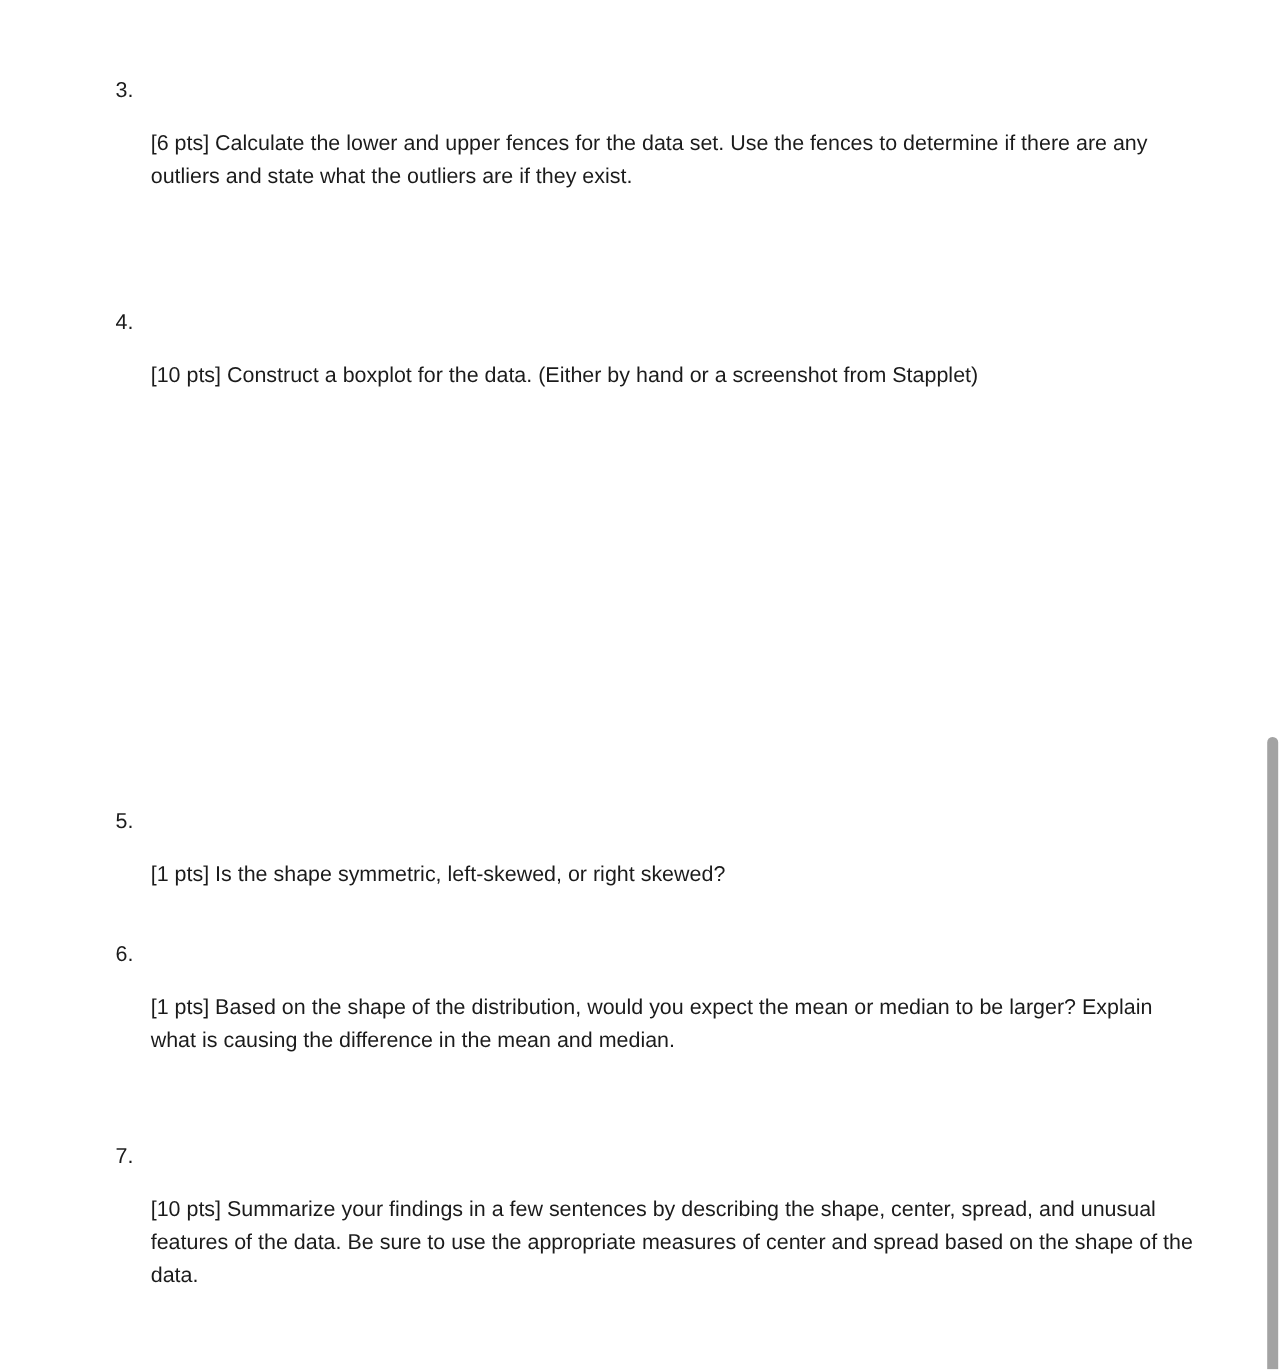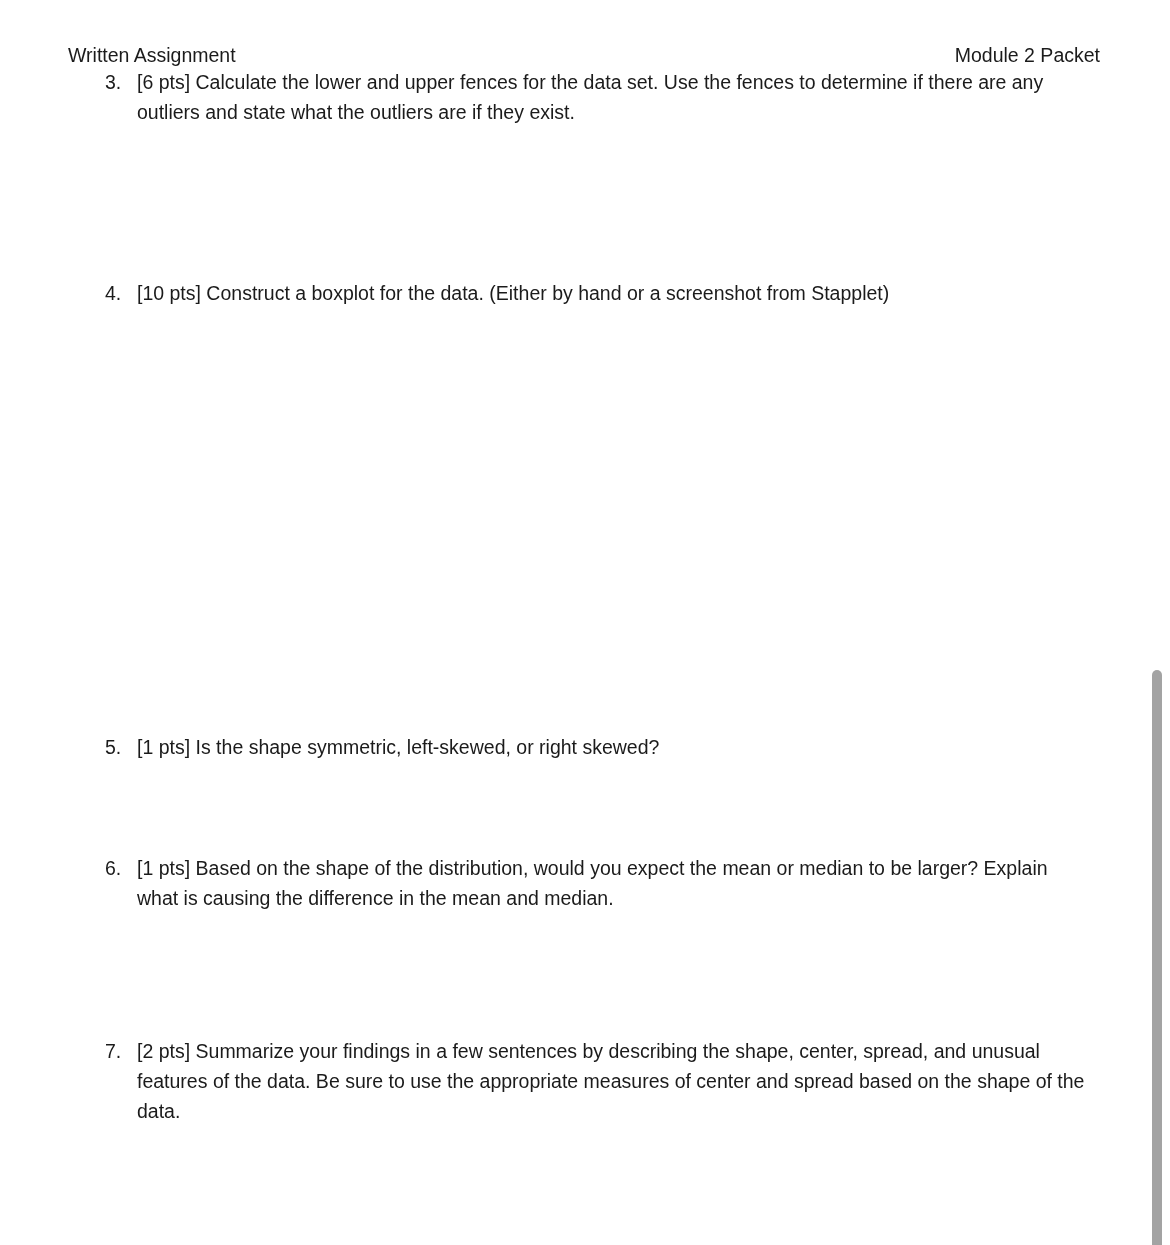--- a/index.html
+++ b/index.html
@@ -32,20 +32,21 @@
     left: 105px;
     display: flex;
     align-items: flex-start;
   }
   .qnum {
     flex: 0 0 32px;
     width: 32px;
   }
   .qtext {
     width: 952px;
+    margin-top: 48px;
   }
   .q3 { top: 67px; }
   .q4 { top: 278px; }
   .q5 { top: 732px; }
   .q6 { top: 853px; }
   .q7 { top: 1036px; }
   .scrollbar-thumb {
     position: absolute;
     left: 1152px;
     top: 670px;
@@ -53,24 +54,20 @@
     height: 575px;
     background: #a3a3a3;
     border-radius: 5px 5px 0 0;
   }
 </style>
 </head>
 <body>
 
 <div class="page">
 
-  <div class="header">
-    <span class="header-left">Written Assignment</span>
-    <span class="header-right">Module 2 Packet</span>
-  </div>
 
   <div class="question q3">
     <span class="qnum">3.</span>
     <span class="qtext">[6 pts] Calculate the lower and upper fences for the data set. Use the fences to determine if there are any outliers and state what the outliers are if they exist.</span>
   </div>
 
   <div class="question q4">
     <span class="qnum">4.</span>
     <span class="qtext">[10 pts] Construct a boxplot for the data.  (Either by hand or a screenshot from Stapplet)</span>
   </div>
@@ -80,18 +77,18 @@
     <span class="qtext">[1 pts] Is the shape symmetric, left-skewed, or right skewed?</span>
   </div>
 
   <div class="question q6">
     <span class="qnum">6.</span>
     <span class="qtext">[1 pts] Based on the shape of the distribution, would you expect the mean or median to be larger? Explain what is causing the difference in the mean and median.</span>
   </div>
 
   <div class="question q7">
     <span class="qnum">7.</span>
-    <span class="qtext">[2 pts] Summarize your findings in a few sentences by describing the shape, center, spread, and unusual features of the data. Be sure to use the appropriate measures of center and spread based on the shape of the data.</span>
+    <span class="qtext">[10 pts] Summarize your findings in a few sentences by describing the shape, center, spread, and unusual features of the data. Be sure to use the appropriate measures of center and spread based on the shape of the data.</span>
   </div>
 
   <div class="scrollbar-thumb"></div>
 
 </div>
 
 </body></html>

